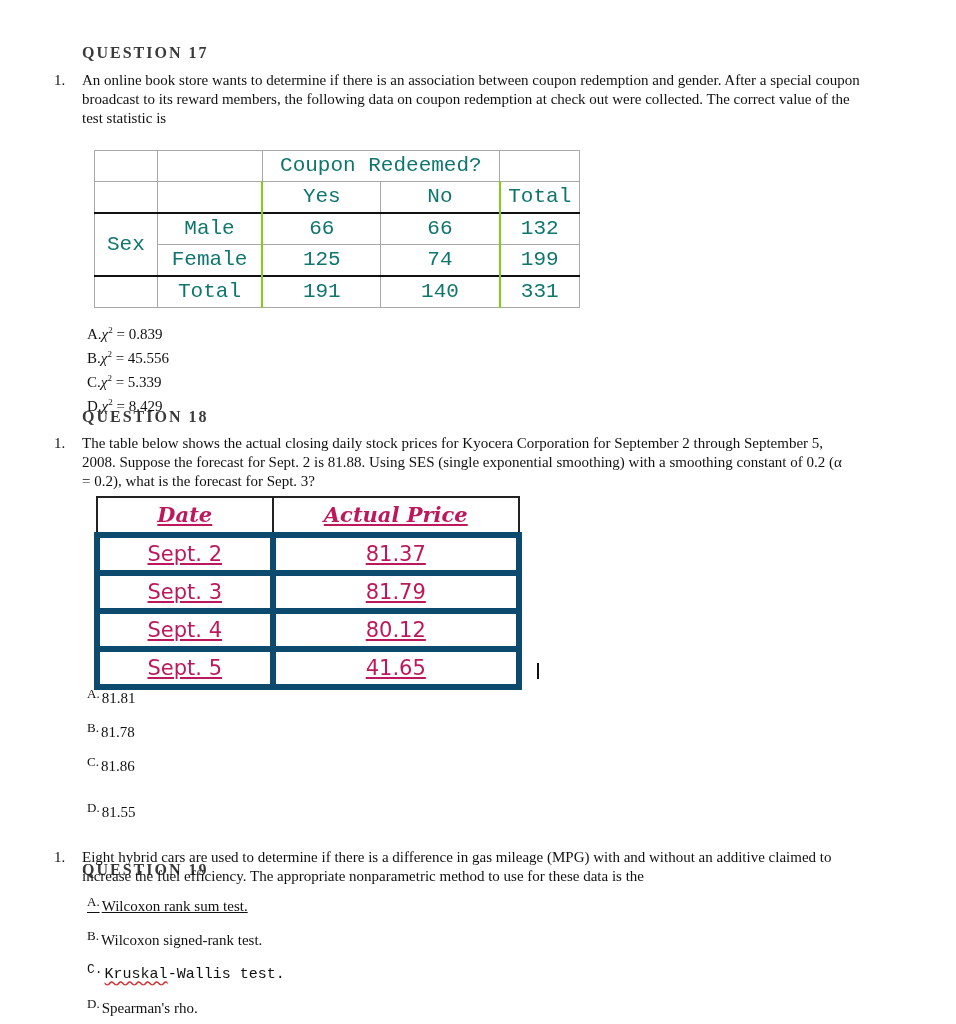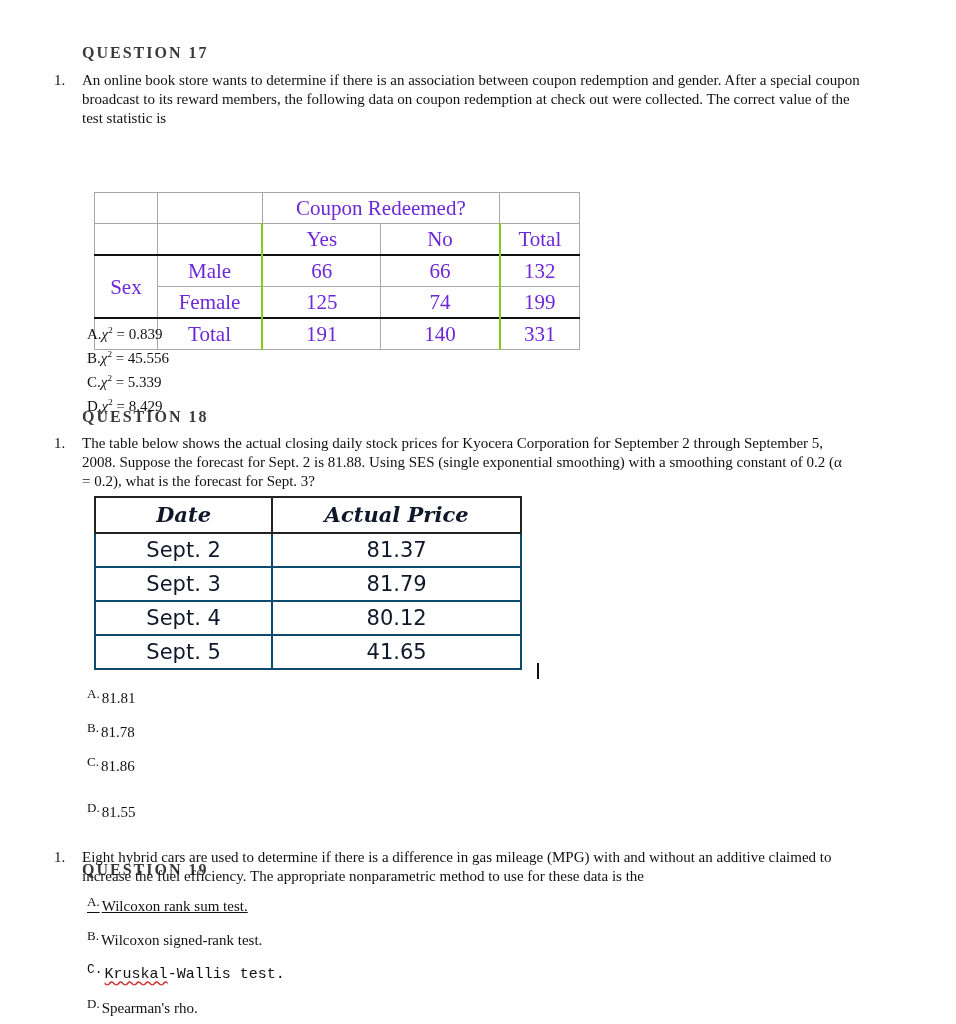--- a/index.html
+++ b/index.html
@@ -5,27 +5,27 @@
     html, body { margin:0; padding:0; background:#ffffff; }
     body { width:956px; height:1024px; position:relative; overflow:hidden; color:#111; font-family:"Liberation Serif", serif; }
     .abs { position:absolute; }
     .qhead { font-family:"Liberation Serif", serif; font-weight:bold; font-size:16px; letter-spacing:2px; color:#3a3a3a; }
     .num { font-size:15px; }
     .para { font-size:15px; line-height:19px; width:780px; }
     .underline-blue { text-decoration-color:#2a5db0; text-decoration-thickness:2px; text-underline-offset:2px;text-align:center; }
     .squiggle { text-decoration:underline wavy #d03030; text-underline-offset:2px; }
     table { border-collapse:collapse; }
     
-    .ct { font-family:Liberation Serif, serif; font-size:21px; color:#6d28d9;margin-top:42px; }
+    .ct { font-family:Liberation Mono, monospace; font-size:21px; color:#0f766e; }
     .ct td { border:1.5px solid #a8a8a8; text-align:center; padding:0; height:30px; line-height:30px; font-weight:300; }
     .ct .bl { border-left:2px solid #84cc16; }
     .ct .bt { border-top:2px solid #111; }
     
-    .pt { font-family:"DejaVu Sans", sans-serif; font-size:21px; color:#0f172a; }
-    .pt td { border:2px solid #0c4a6e; text-align:center; padding:0; height:32px; line-height:32px; }
+    .pt { font-family:"DejaVu Sans", sans-serif; font-size:21px; color:#be185d;text-decoration:underline; }
+    .pt td { border:6px solid #0c4a6e; text-align:center; padding:0; height:32px; line-height:32px; }
     .pt th { border:2px solid #222; height:32px; line-height:32px; font-family:"DejaVu Serif", serif; font-style:italic; font-weight:bold; font-size:21px; }
     .opt { font-size:15px; }
     .opt .lab { font-size:13px; position:relative; top:-5px; margin-right:2px; }
     .chi-opt { font-size:15px; line-height:20px; }
   </style>
 </head>
 <body>
 
 <div class="abs qhead" style="left:82px;top:44px;">QUESTION 17</div>
 <div class="abs num" style="left:54px;top:72px;">1.</div>

